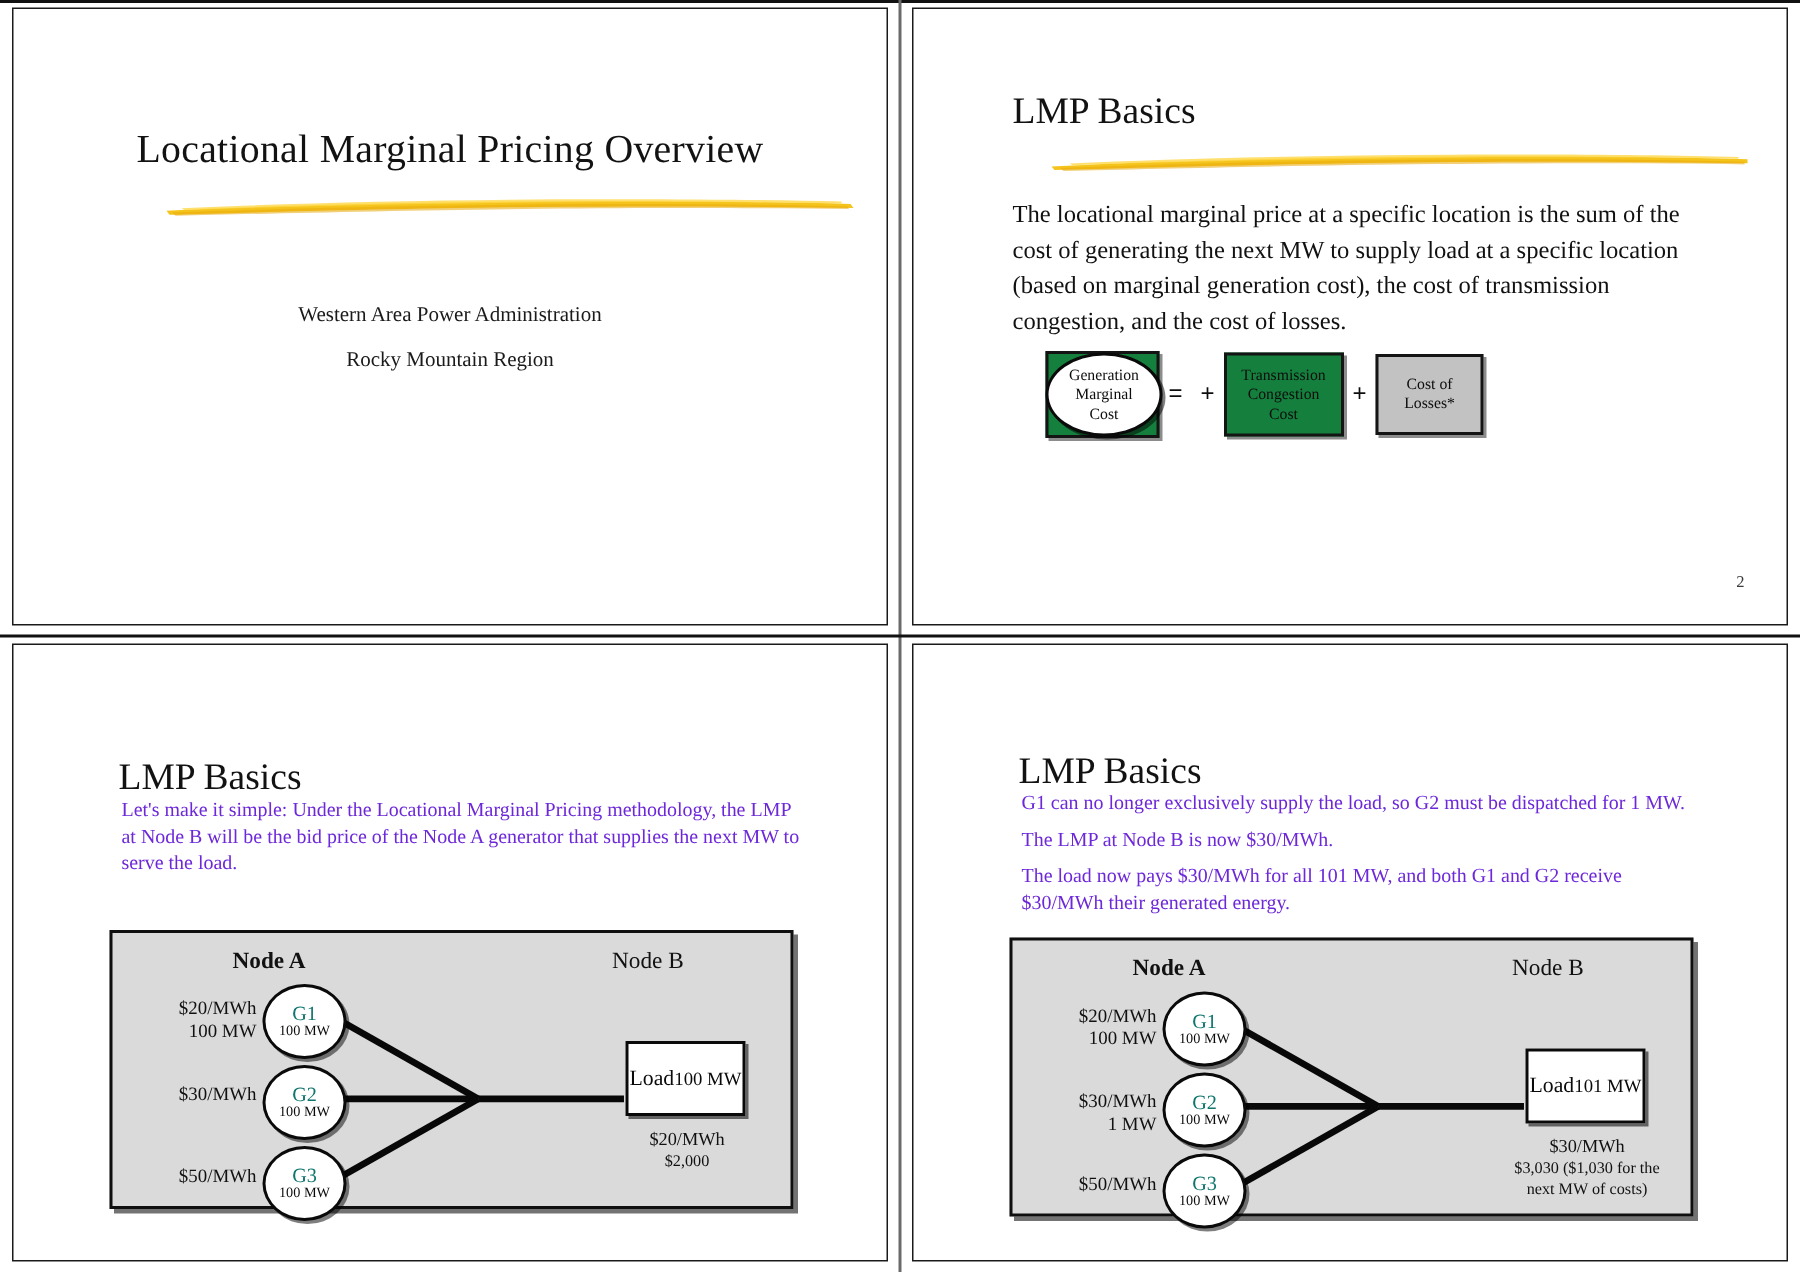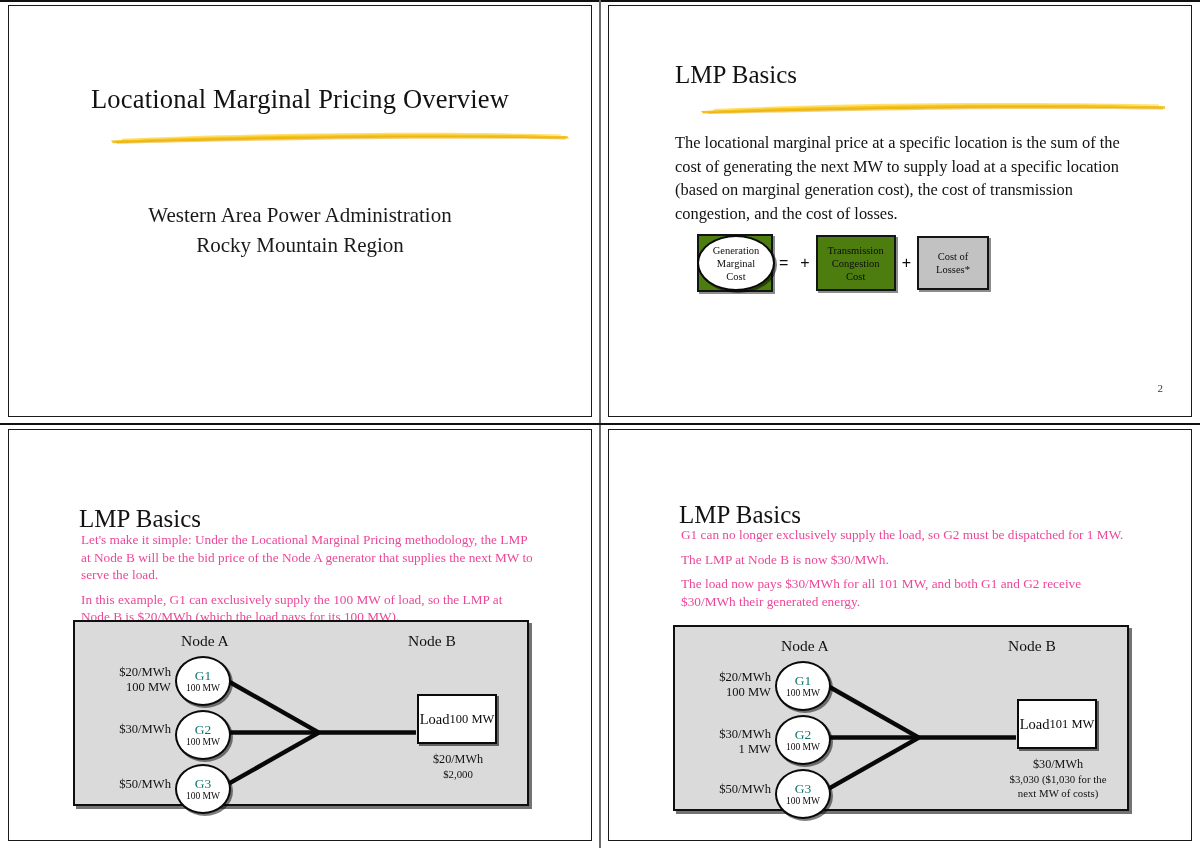--- a/index.html
+++ b/index.html
@@ -78,21 +78,21 @@
     letter-spacing: 0.2px;
     color: #121212;
     font-weight: normal;
   }
   .brush-title { left: 100px; top: 124px; width: 462px; }
 
   .subtitle-line {
     position: absolute;
     left: 0; right: 0;
     text-align: center;
-    font-size: 21px;
+    font-size: 14px;
     color: #1a1a1a;
     font-family: "Liberation Serif", "DejaVu Serif", serif;
   }
   .subtitle-1 { top: 197px; }
   .subtitle-2 { top: 227px; }
 
   
   .slide-heading {
     position: absolute;
     font-size: 25px;
@@ -116,21 +116,21 @@
 
   .formula-row {
     position: absolute;
     left: 88px;
     top: 228px;
     display: flex;
     align-items: center;
   }
   .fbox {
     border: 2px solid #141414;
-    background: #4d7c0f;
+    background: #15803d;
     box-sizing: border-box;
     display: flex;
     flex-direction: column;
     align-items: center;
     justify-content: center;
     text-align: center;
     font-size: 10.5px;
     line-height: 13px;
     color: #0d0d0d;
     box-shadow: 2px 2px 0 rgba(0,0,0,0.45);
@@ -172,21 +172,21 @@
   
   #slide-3 .slide-heading { left: 70px; top: 75px; }
   #slide-4 .slide-heading { left: 70px; top: 71px; }
 
   .ex-body {
     position: absolute;
     left: 72px;
     width: 452px;
     font-size: 13.3px;
     line-height: 17.6px;
-    color: #ec4899;
+    color: #6d28d9;
   }
   #slide-3 .ex-body { top: 101px; }
   #slide-4 .ex-body { top: 96px; }
   .ex-body p { margin: 0 0 7px 0; }
 
   
   .diagram {
     position: absolute;
     background: #dadada;
     border: 2px solid #0f0f0f;
@@ -195,21 +195,21 @@
   }
   #slide-3 .diagram { left: 64px; top: 190px; width: 456px; height: 186px; }
   #slide-4 .diagram { left: 64px; top: 195px; width: 456px; height: 186px; }
 
   .node-label {
     position: absolute;
     font-size: 15.5px;
     color: #111111;
     white-space: nowrap;
   }
-  .node-a-label { left: 106px; top: 10px; }
+  .node-a-label { left: 80px; top: 10px; font-weight: bold; }
   .node-b-label { left: 333px; top: 10px; }
 
   .gen {
     position: absolute;
     width: 56px;
     height: 50px;
     border: 2px solid #0a0a0a;
     border-radius: 50%;
     background: #ffffff;
     box-sizing: border-box;
@@ -335,21 +335,20 @@
     </div>
 
     <div class="page-num">2</div>
   </div>
 
   <div class="slide" id="slide-3">
     <div class="slide-heading">LMP Basics</div>
 
     <div class="ex-body">
       <p>Let's make it simple:  Under the Locational Marginal Pricing methodology, the LMP at Node B will be the bid price of the Node A generator that supplies the next MW to serve the load.</p>
-      <p>In this example, G1 can exclusively supply the 100 MW of load, so the LMP at Node B is $20/MWh (which the load pays for its 100 MW).</p>
     </div>
 
     <div class="diagram">
       <svg class="wires" viewBox="0 0 456 186" preserveAspectRatio="none">
         <line x1="152" y1="59" x2="246" y2="113"></line>
         <line x1="152" y1="113" x2="246" y2="113"></line>
         <line x1="152" y1="167" x2="246" y2="113"></line>
         <line x1="246" y1="113" x2="344" y2="113"></line>
       </svg>
 

